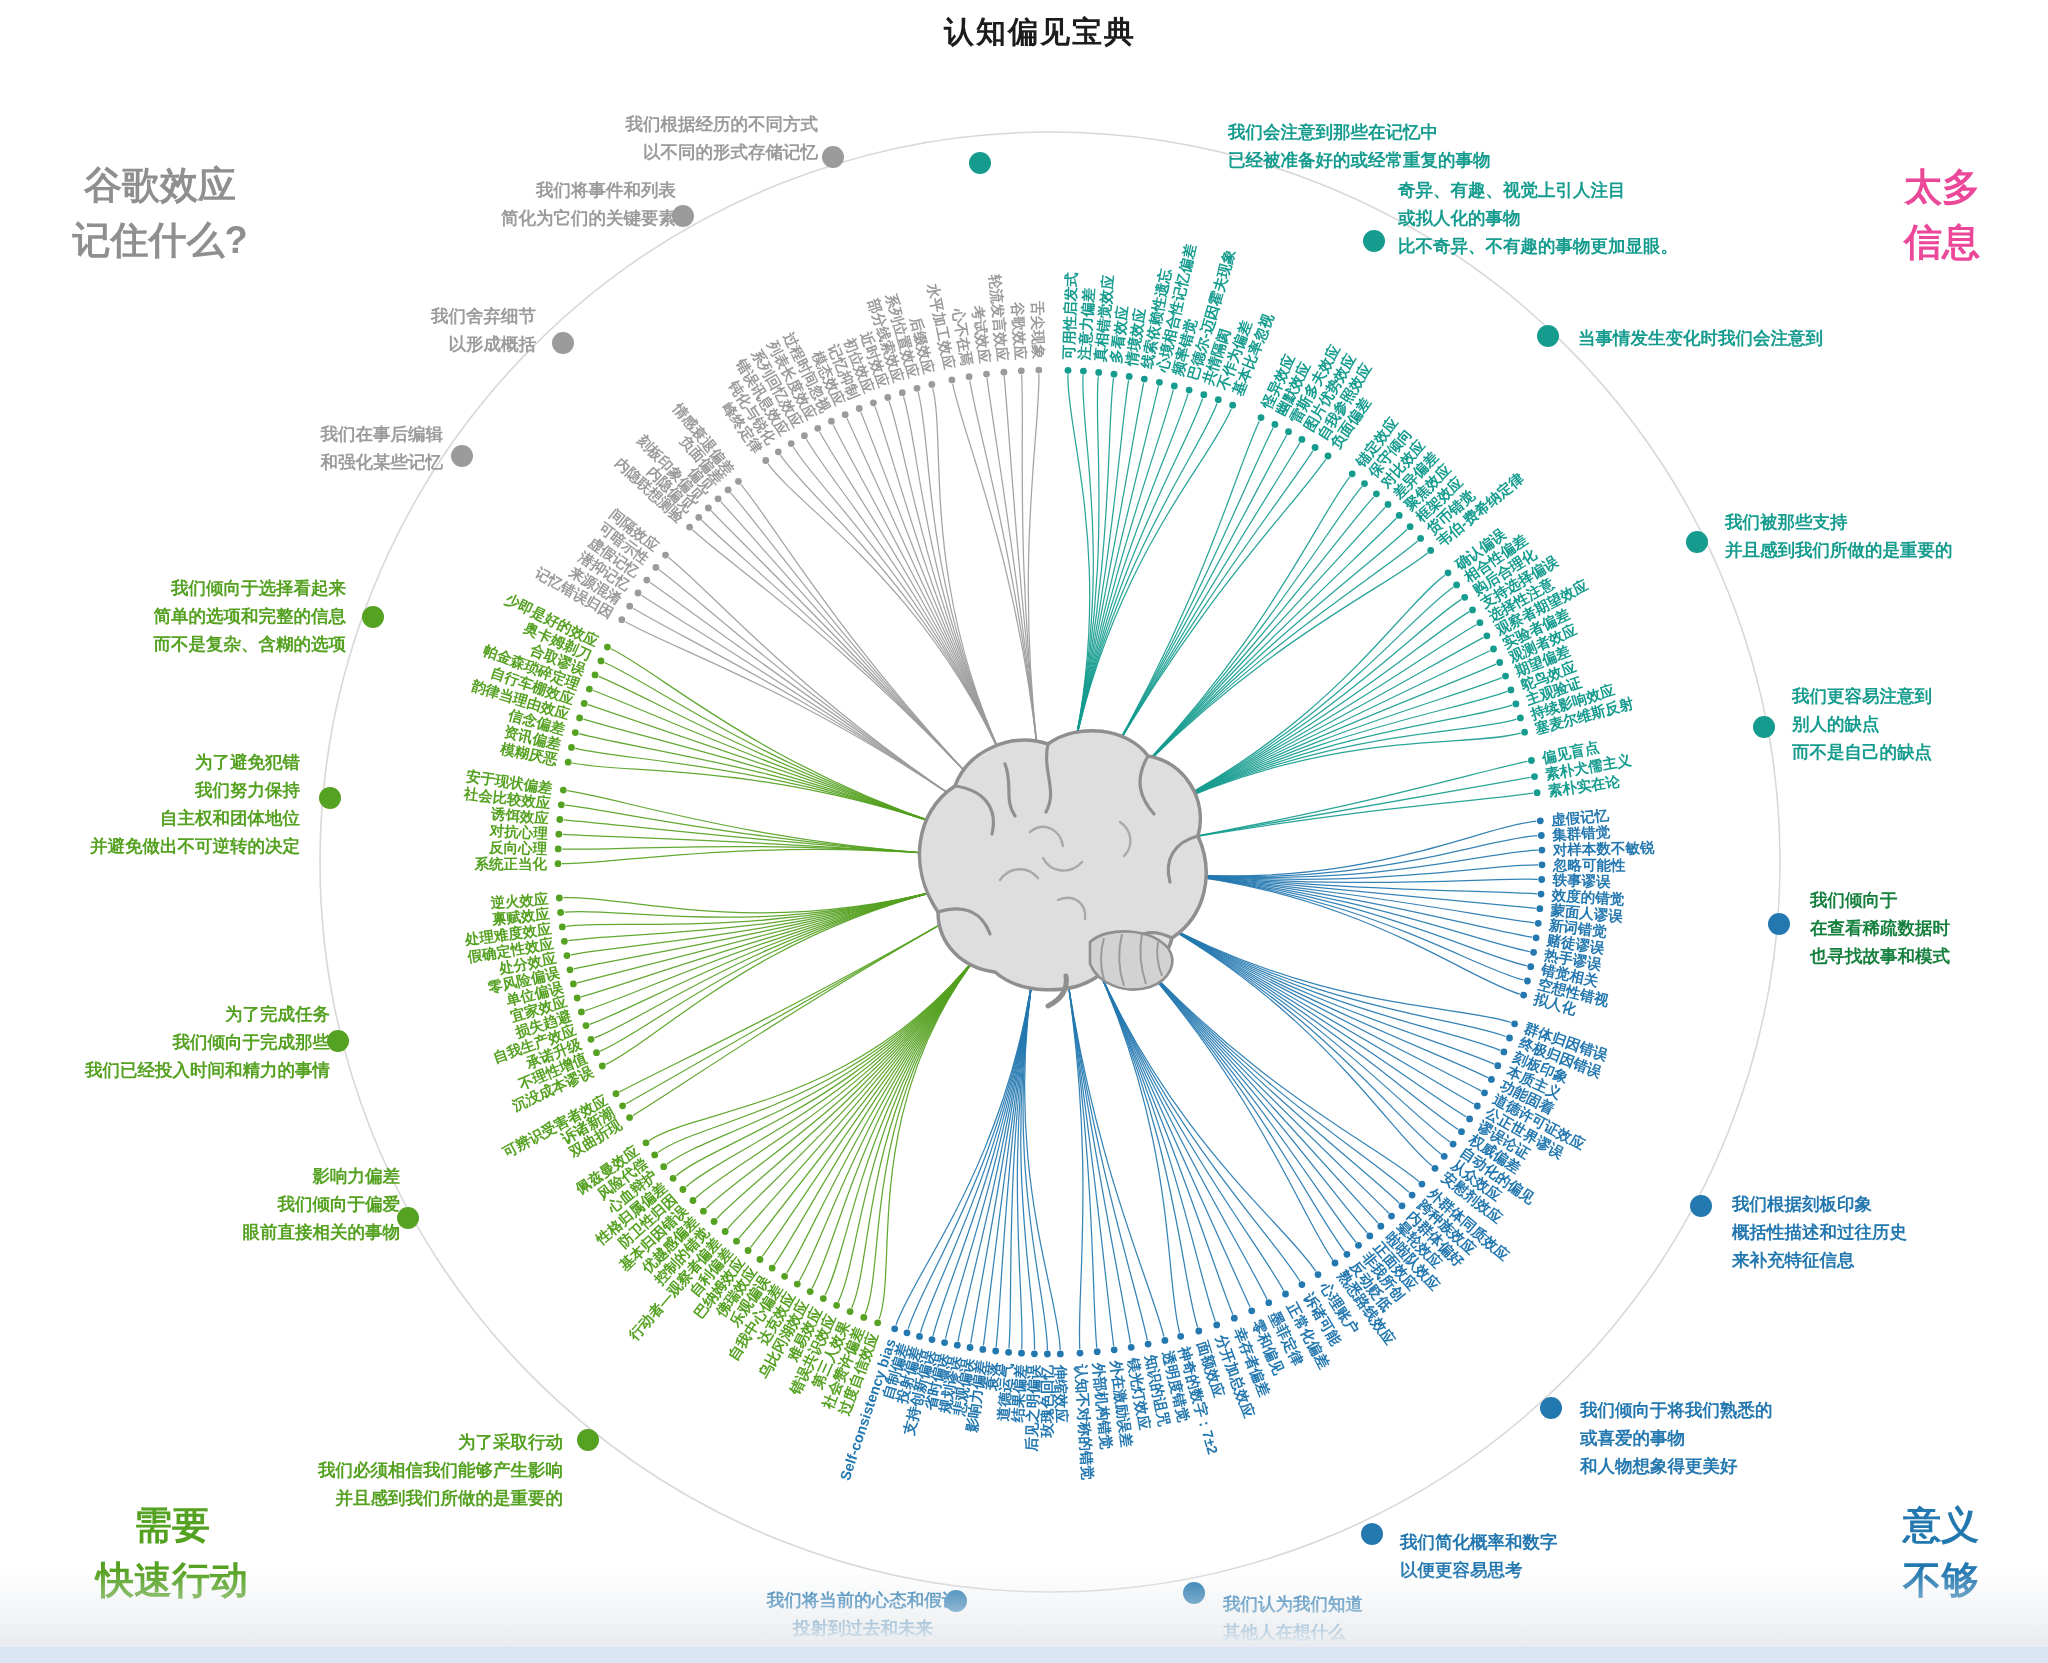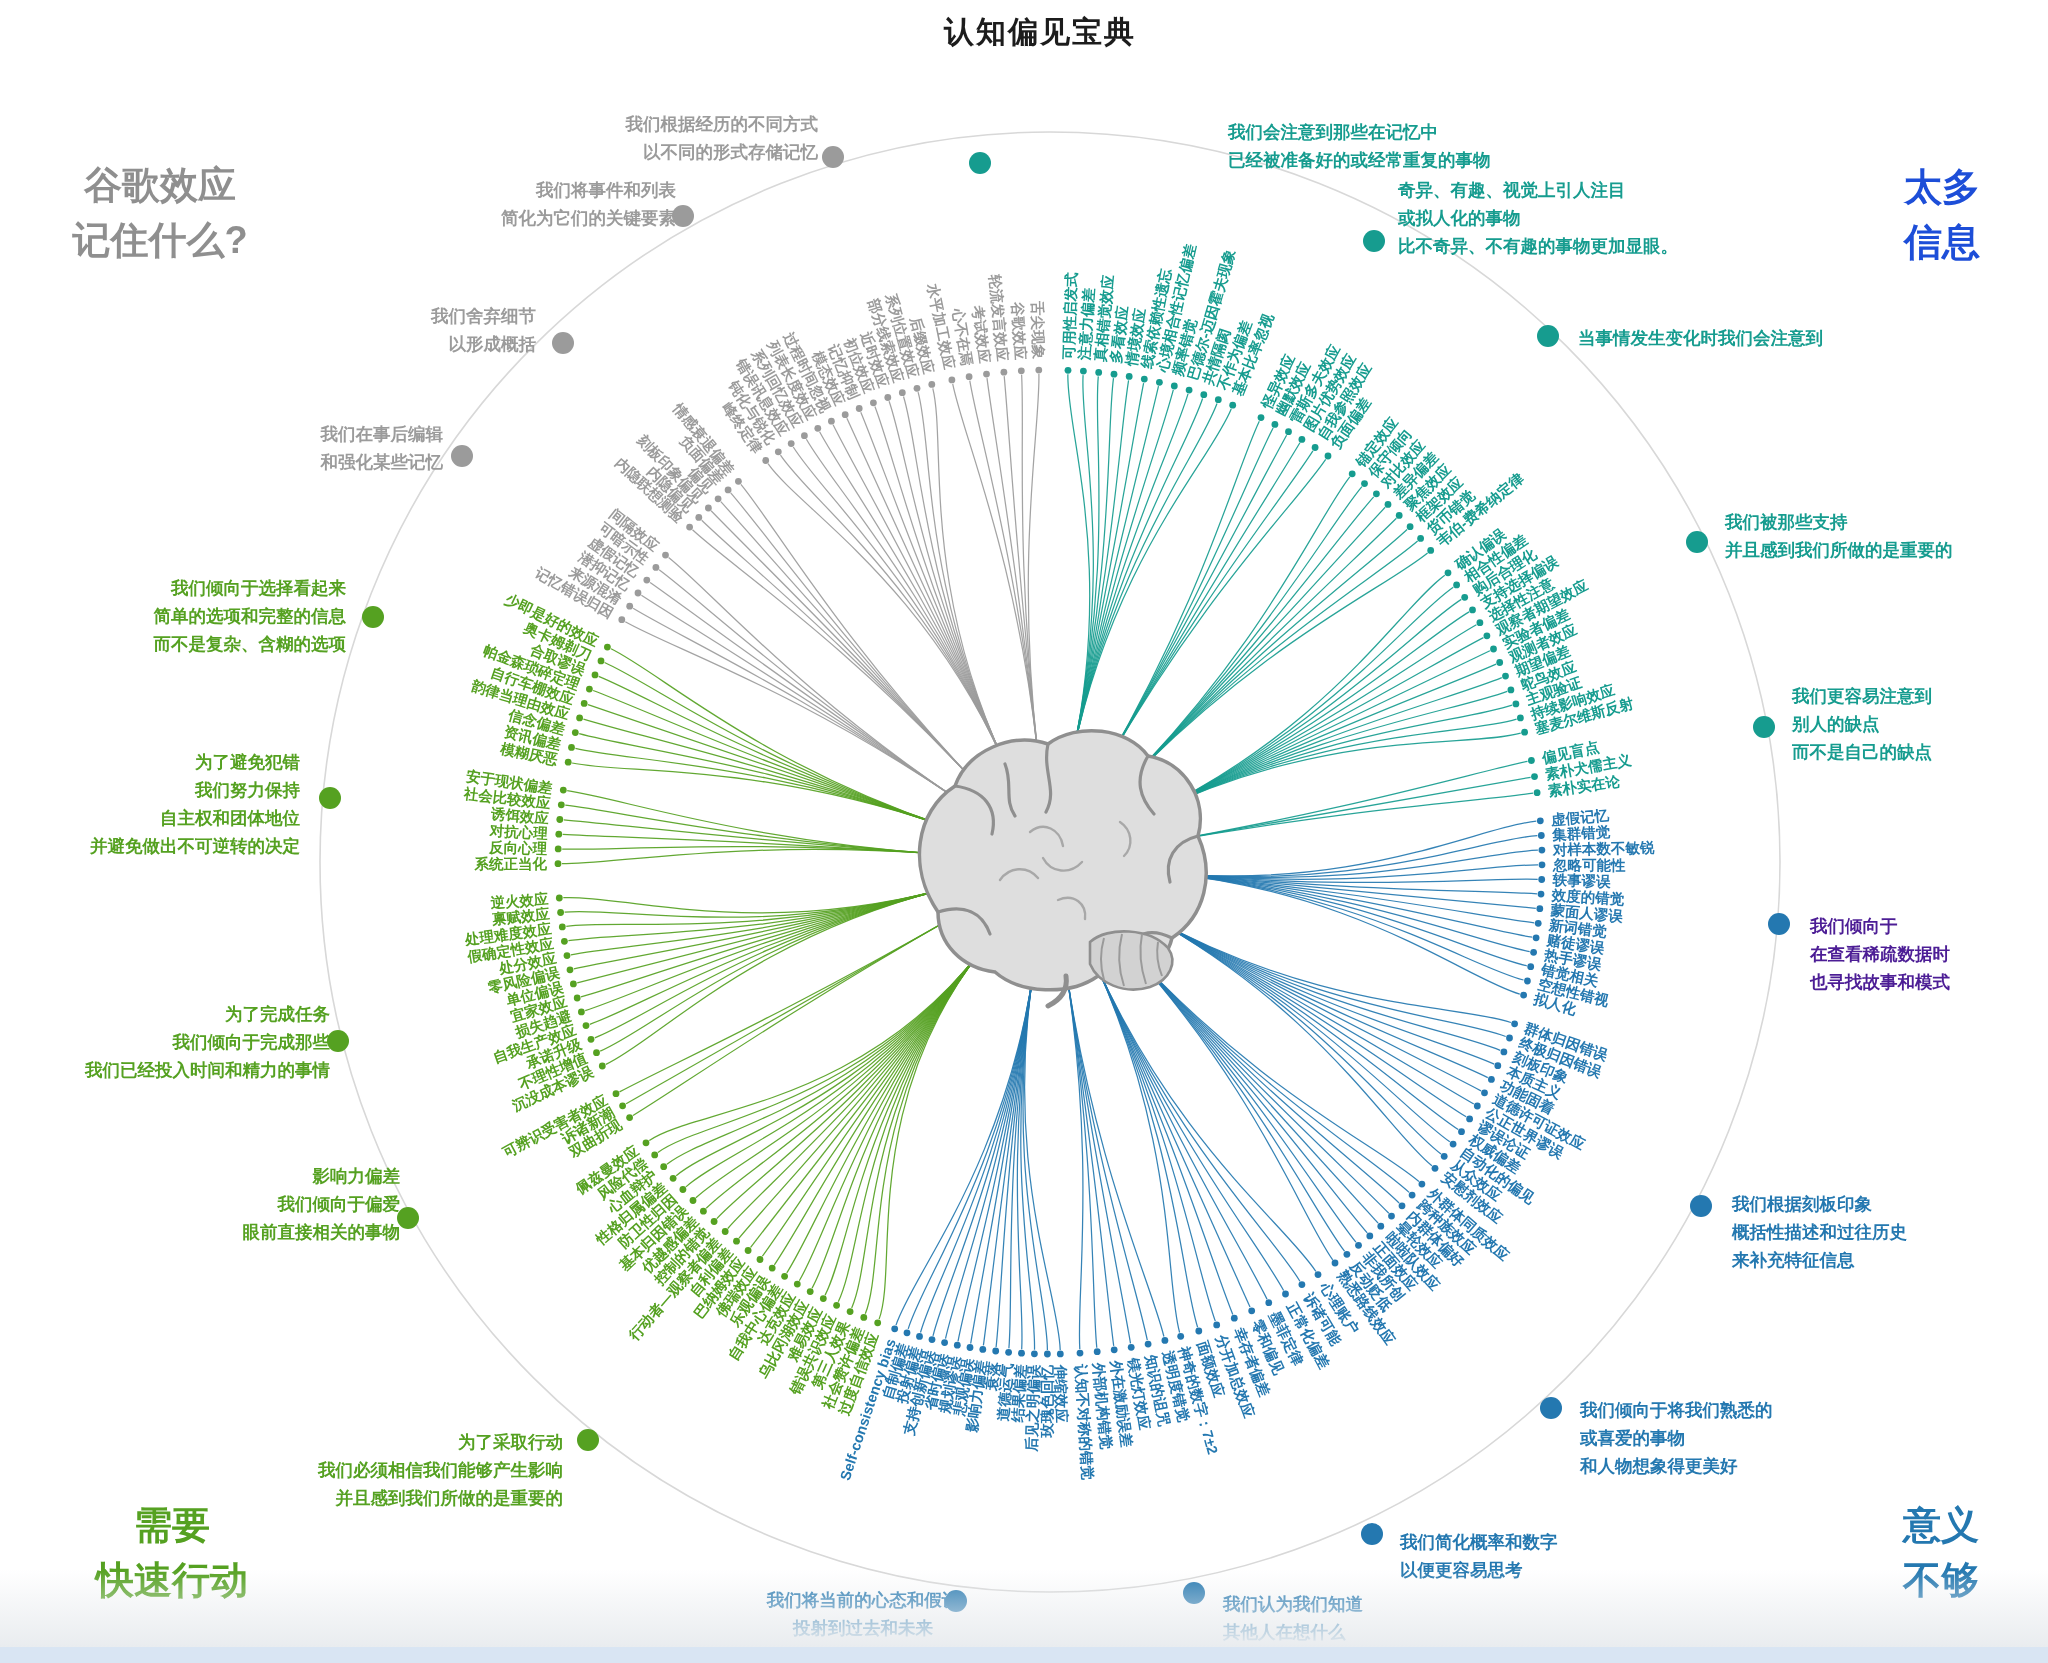--- a/index.html
+++ b/index.html
@@ -689,21 +689,21 @@
       <path d="M 1066 976 C 1068 990 1060 1000 1048 1006" fill="none" stroke="#8f8f8f" stroke-width="5" stroke-linecap="round"></path>
     </g>
   </svg>
 
   <div class="page-title">认知偏见宝典</div>
 
   <div class="quad-heading" id="qh-remember" style="left: 160px; top: 158px; color: rgb(143, 143, 143);">
     <div>谷歌效应</div>
     <div>记住什么?</div>
   </div>
-  <div class="quad-heading" id="qh-too_much" style="left: 1942px; top: 160px; color: #1d4ed8;">
+  <div class="quad-heading" id="qh-too_much" style="left: 1942px; top: 160px; color: #ec4899;">
     <div>太多</div>
     <div>信息</div>
   </div>
   <div class="quad-heading" id="qh-meaning" style="left: 1941px; top: 1498px; color: rgb(36, 120, 176);">
     <div>意义</div>
     <div>不够</div>
   </div>
   <div class="quad-heading" id="qh-act_fast" style="left: 172px; top: 1498px; color: rgb(85, 161, 33);">
     <div>需要</div>
     <div>快速行动</div>
@@ -767,21 +767,21 @@
       <div class="callout align-left" style="color: rgb(36, 120, 176); top: 1396px; left: 1580px;">
         <div>我们倾向于将我们熟悉的</div>
         <div>或喜爱的事物</div>
         <div>和人物想象得更美好</div>
       </div>
       <div class="callout align-left" style="color: rgb(36, 120, 176); top: 1190px; left: 1732px;">
         <div>我们根据刻板印象</div>
         <div>概括性描述和过往历史</div>
         <div>来补充特征信息</div>
       </div>
-      <div class="callout align-left" style="color: #4c1d95; top: 886px; left: 1810px; margin-top: 26px;">
+      <div class="callout align-left" style="color: #15803d; top: 886px; left: 1810px;">
         <div>我们倾向于</div>
         <div>在查看稀疏数据时</div>
         <div>也寻找故事和模式</div>
       </div>
       <div class="callout align-left" style="color: rgb(22, 156, 143); top: 682px; left: 1792px;">
         <div>我们更容易注意到</div>
         <div>别人的缺点</div>
         <div>而不是自己的缺点</div>
       </div>
       <div class="callout align-left" style="color: rgb(22, 156, 143); top: 508px; left: 1725px;">

